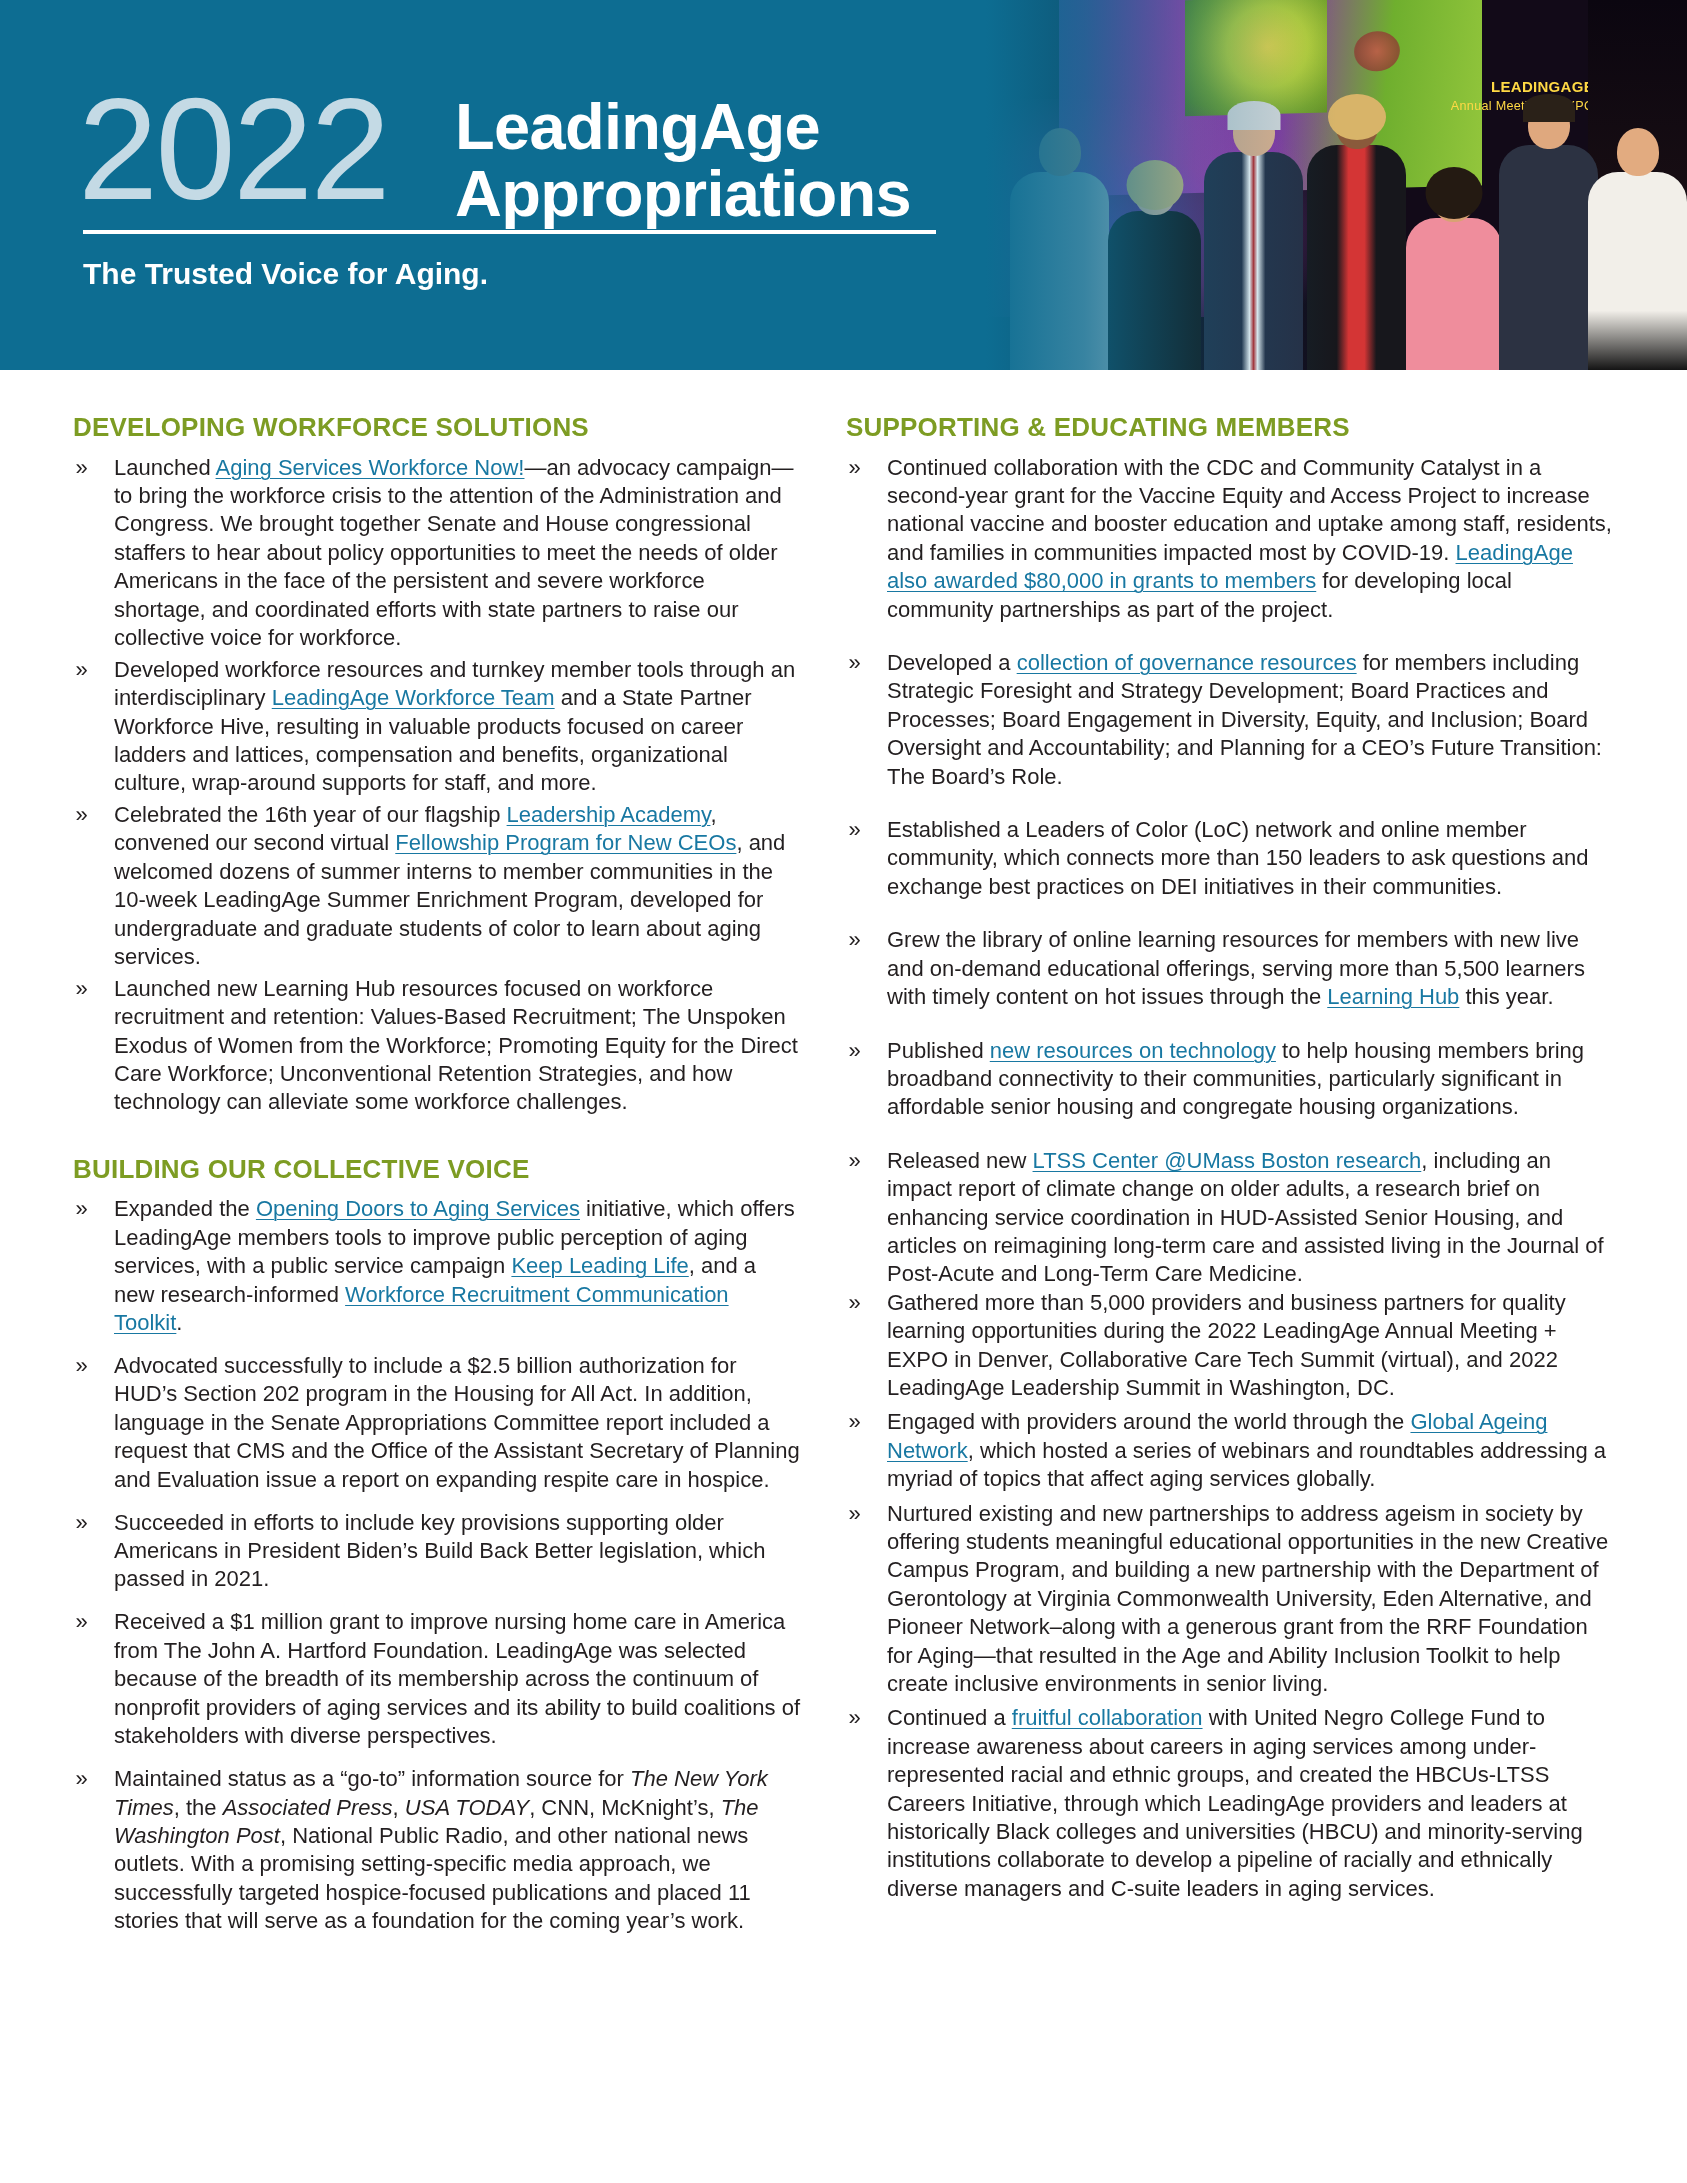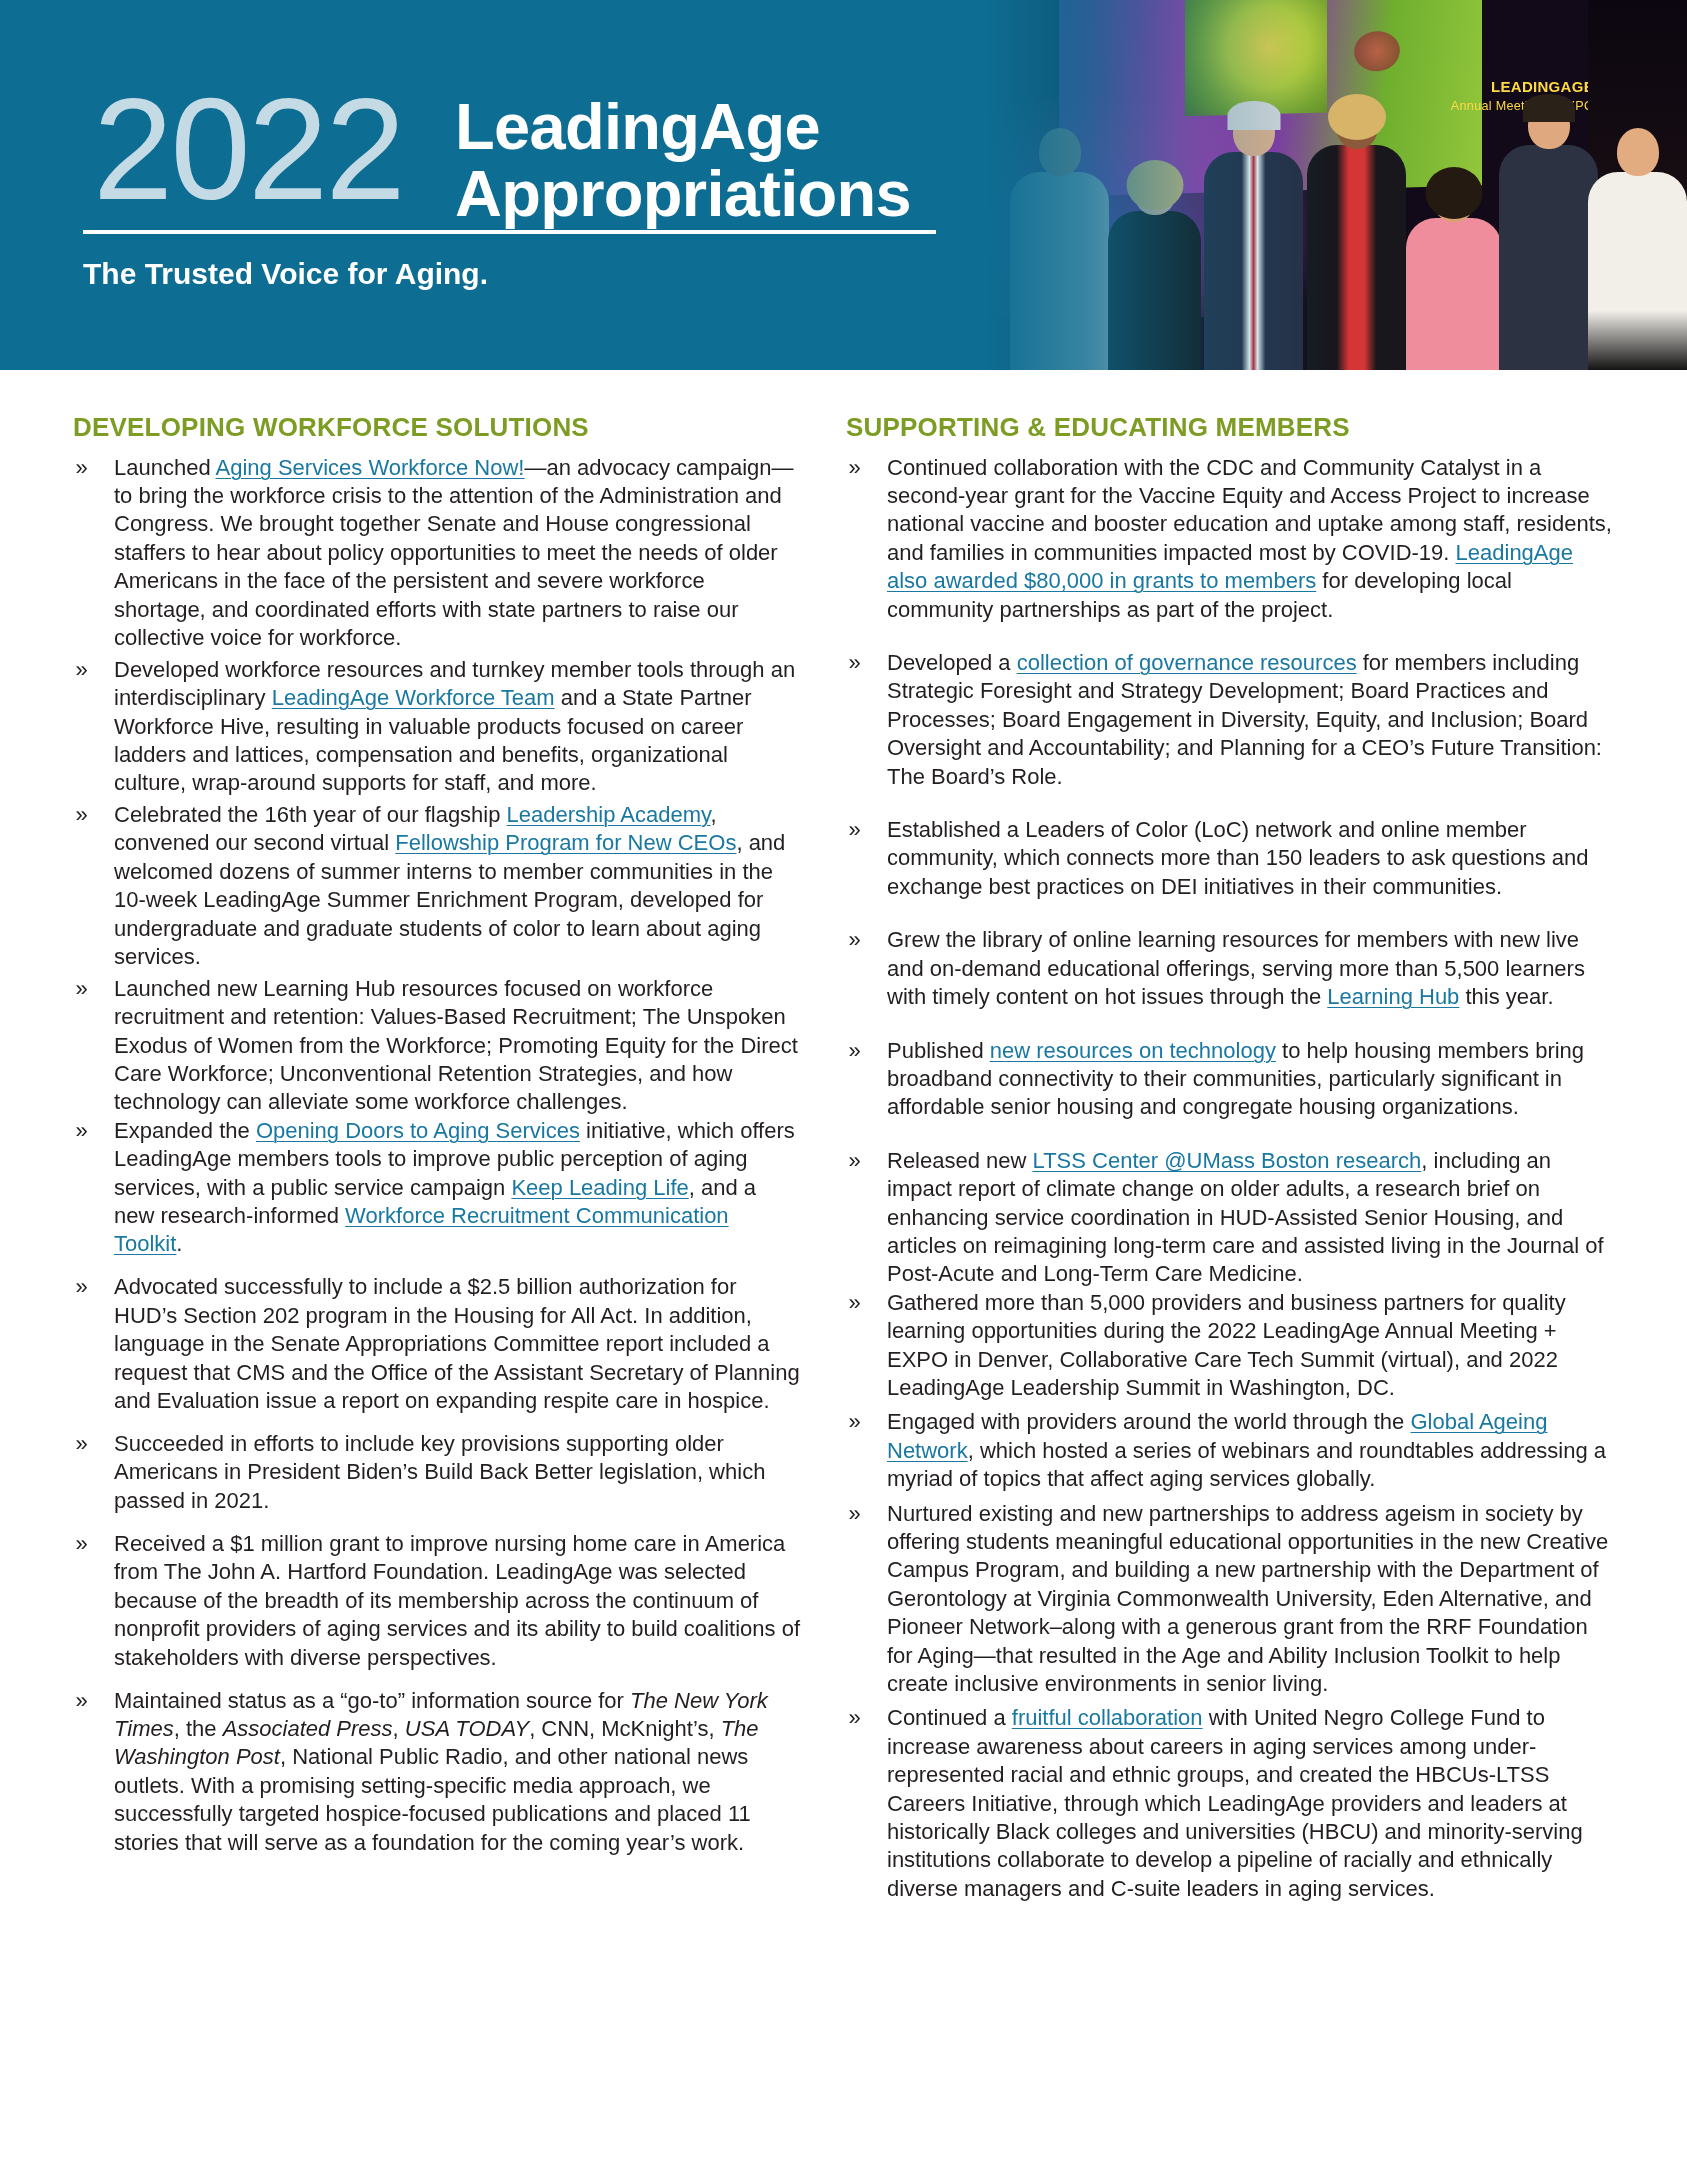--- a/index.html
+++ b/index.html
@@ -3,21 +3,21 @@
 <meta charset="utf-8">
 <style>
   html,body{margin:0;padding:0;}
   body{
     width:1687px;height:2183px;position:relative;background:#ffffff;
     font-family:"Liberation Sans","DejaVu Sans",sans-serif;
     color:#231f20;overflow:hidden;
   }
   
   .header{position:absolute;left:0;top:0;width:1687px;height:370px;background:var(--teal);}
-  .year{position:absolute;left:93px;top:78px;font-size:144px;line-height:1;font-weight:400;
+  .year{position:absolute;left:78px;top:78px;font-size:144px;line-height:1;font-weight:400;
         color:var(--year-blue);letter-spacing:-2.6px;}
   .main-title{position:absolute;left:455px;top:93px;font-size:65px;line-height:67px;
         font-weight:700;color:#ffffff;letter-spacing:-0.7px;}
   .header-rule{position:absolute;left:83px;top:230px;width:853px;height:4px;background:#ffffff;}
   .tagline-bold{position:absolute;left:83px;top:257px;font-size:30px;font-weight:700;color:#ffffff;}
   .tagline-italic{position:absolute;left:83px;top:306px;font-size:30px;font-style:italic;color:#ffffff;}
 
   
   .photo{position:absolute;right:0;top:0;width:701px;height:370px;background:#120a18;overflow:hidden;}
   .stage-screen{position:absolute;left:73px;top:-6.6px;width:423px;height:198px;
@@ -133,20 +133,21 @@
 
 <div class="columns">
   <div class="col col-left">
       <h2 class="section-heading" style="margin-top: 0px;">DEVELOPING WORKFORCE SOLUTIONS</h2>
       <ul class="bullet-list">
         <li><span class="bullet-marker">»</span>Launched <a class="inline-link" href="#">Aging Services Workforce Now!</a>—an advocacy campaign—to bring the workforce crisis to the attention of the Administration and Congress. We brought together Senate and House congressional staffers to hear about policy opportunities to meet the needs of older Americans in the face of the persistent and severe workforce shortage, and coordinated efforts with state partners to raise our collective voice for workforce.</li>
         <li style="margin-top: 3.3px;"><span class="bullet-marker">»</span>Developed workforce resources and turnkey member tools through an interdisciplinary <a class="inline-link" href="#">LeadingAge Workforce Team</a> and a State Partner Workforce Hive, resulting in valuable products focused on career ladders and lattices, compensation and benefits, organizational culture, wrap-around supports for staff, and more.</li>
         <li style="margin-top: 3.3px;"><span class="bullet-marker">»</span>Celebrated the 16th year of our flagship <a class="inline-link" href="#">Leadership Academy</a>, convened our second virtual <a class="inline-link" href="#">Fellowship Program for New CEOs</a>, and welcomed dozens of summer interns to member communities in the 10-week LeadingAge Summer Enrichment Program, developed for undergraduate and graduate students of color to learn about aging services.</li>
         <li style="margin-top: 3.3px;"><span class="bullet-marker">»</span>Launched new Learning Hub resources focused on workforce recruitment and retention: Values-Based Recruitment; The Unspoken Exodus of Women from the Workforce; Promoting Equity for the Direct Care Workforce; Unconventional Retention Strategies, and how technology can alleviate some workforce challenges.</li>
       </ul>
+      <h2 class="section-heading" style="margin-top: 37px;">BUILDING OUR COLLECTIVE VOICE</h2>
       <ul class="bullet-list">
         <li><span class="bullet-marker">»</span>Expanded the <a class="inline-link" href="#">Opening Doors to Aging Services</a> initiative, which offers LeadingAge members tools to improve public perception of aging services, with a public service campaign <a class="inline-link" href="#">Keep Leading Life</a>, and a new research-informed <a class="inline-link" href="#">Workforce Recruitment Communication Toolkit</a>.</li>
         <li style="margin-top: 14.6px;"><span class="bullet-marker">»</span>Advocated successfully to include a $2.5 billion authorization for HUD’s Section 202 program in the Housing for All Act. In addition, language in the Senate Appropriations Committee report included a request that CMS and the Office of the Assistant Secretary of Planning and Evaluation issue a report on expanding respite care in hospice.</li>
         <li style="margin-top: 14.6px;"><span class="bullet-marker">»</span>Succeeded in efforts to include key provisions supporting older Americans in President Biden’s Build Back Better legislation, which passed in 2021.</li>
         <li style="margin-top: 14.6px;"><span class="bullet-marker">»</span>Received a $1 million grant to improve nursing home care in America from The John A. Hartford Foundation. LeadingAge was selected because of the breadth of its membership across the continuum of nonprofit providers of aging services and its ability to build coalitions of stakeholders with diverse perspectives.</li>
         <li style="margin-top: 14.6px;"><span class="bullet-marker">»</span>Maintained status as a “go-to” information source for <em>The New York Times</em>, the <em>Associated Press</em>, <em>USA TODAY</em>, CNN, McKnight’s, <em>The Washington Post</em>, National Public Radio, and other national news outlets. With a promising setting-specific media approach, we successfully targeted hospice-focused publications and placed 11 stories that will serve as a foundation for the coming year’s work.</li>
       </ul>
     </div>
   <div class="col col-right">
       <h2 class="section-heading" style="margin-top: 0px;">SUPPORTING &amp; EDUCATING MEMBERS</h2>

